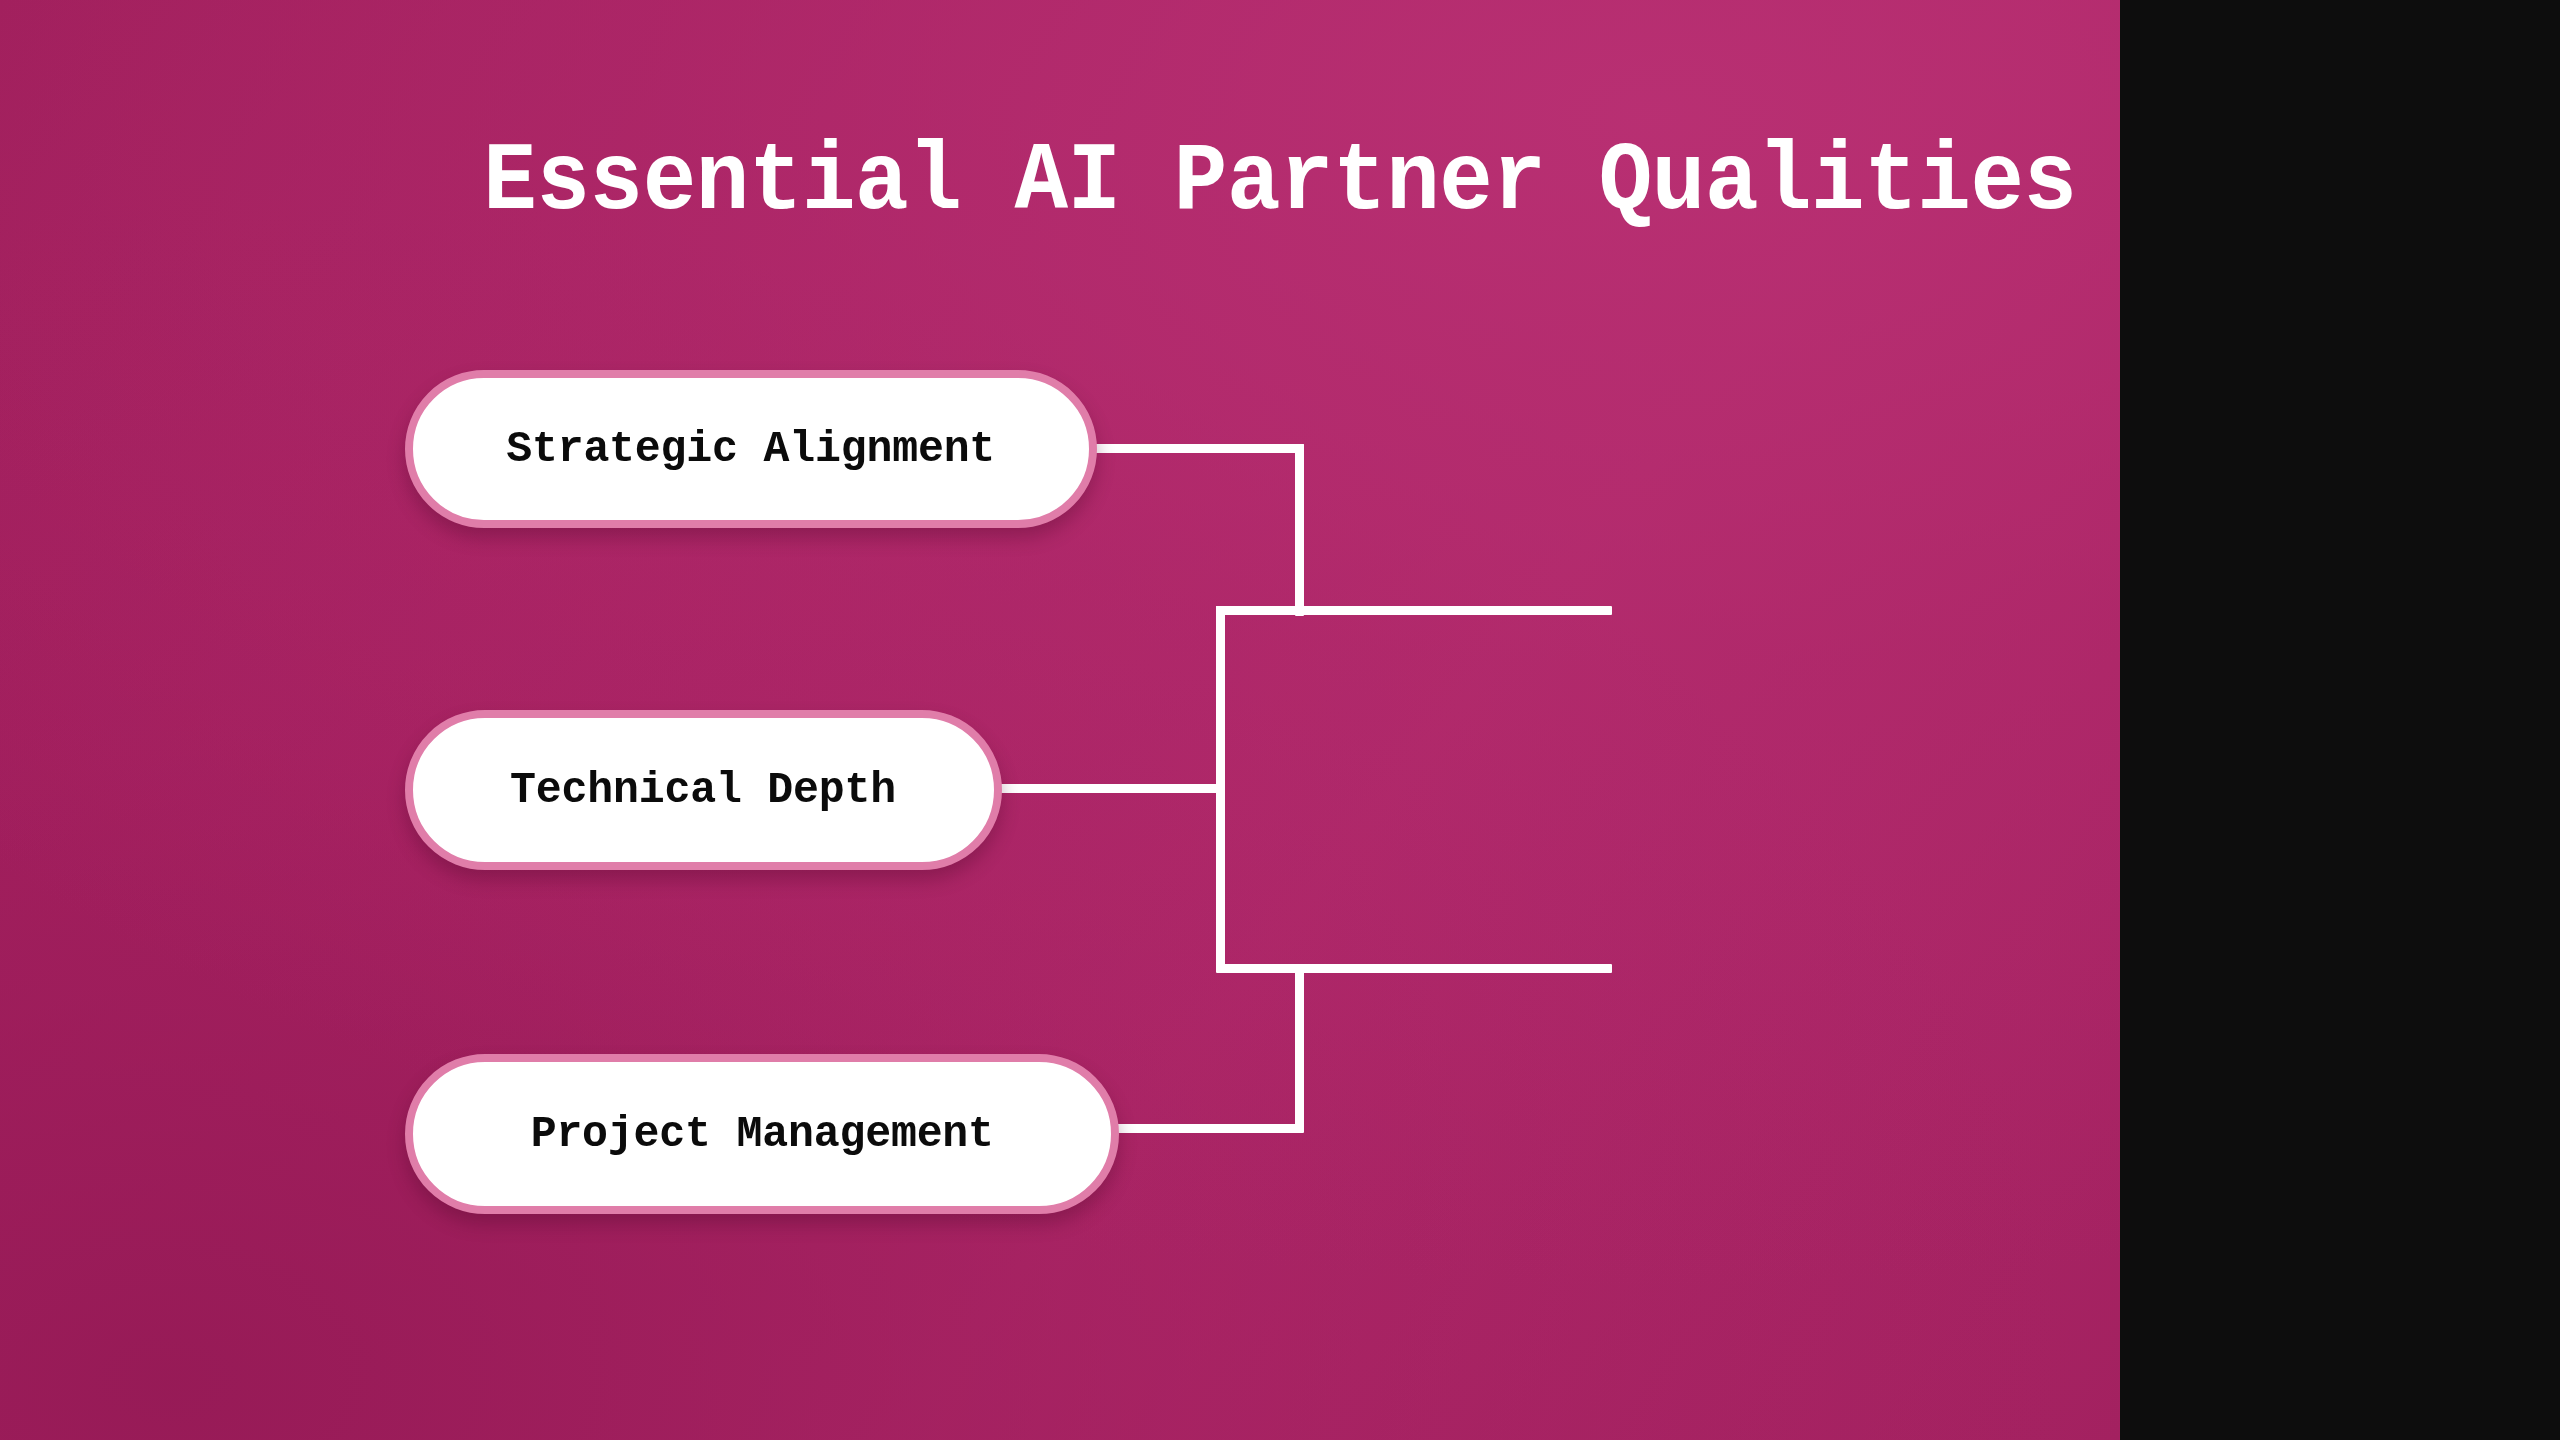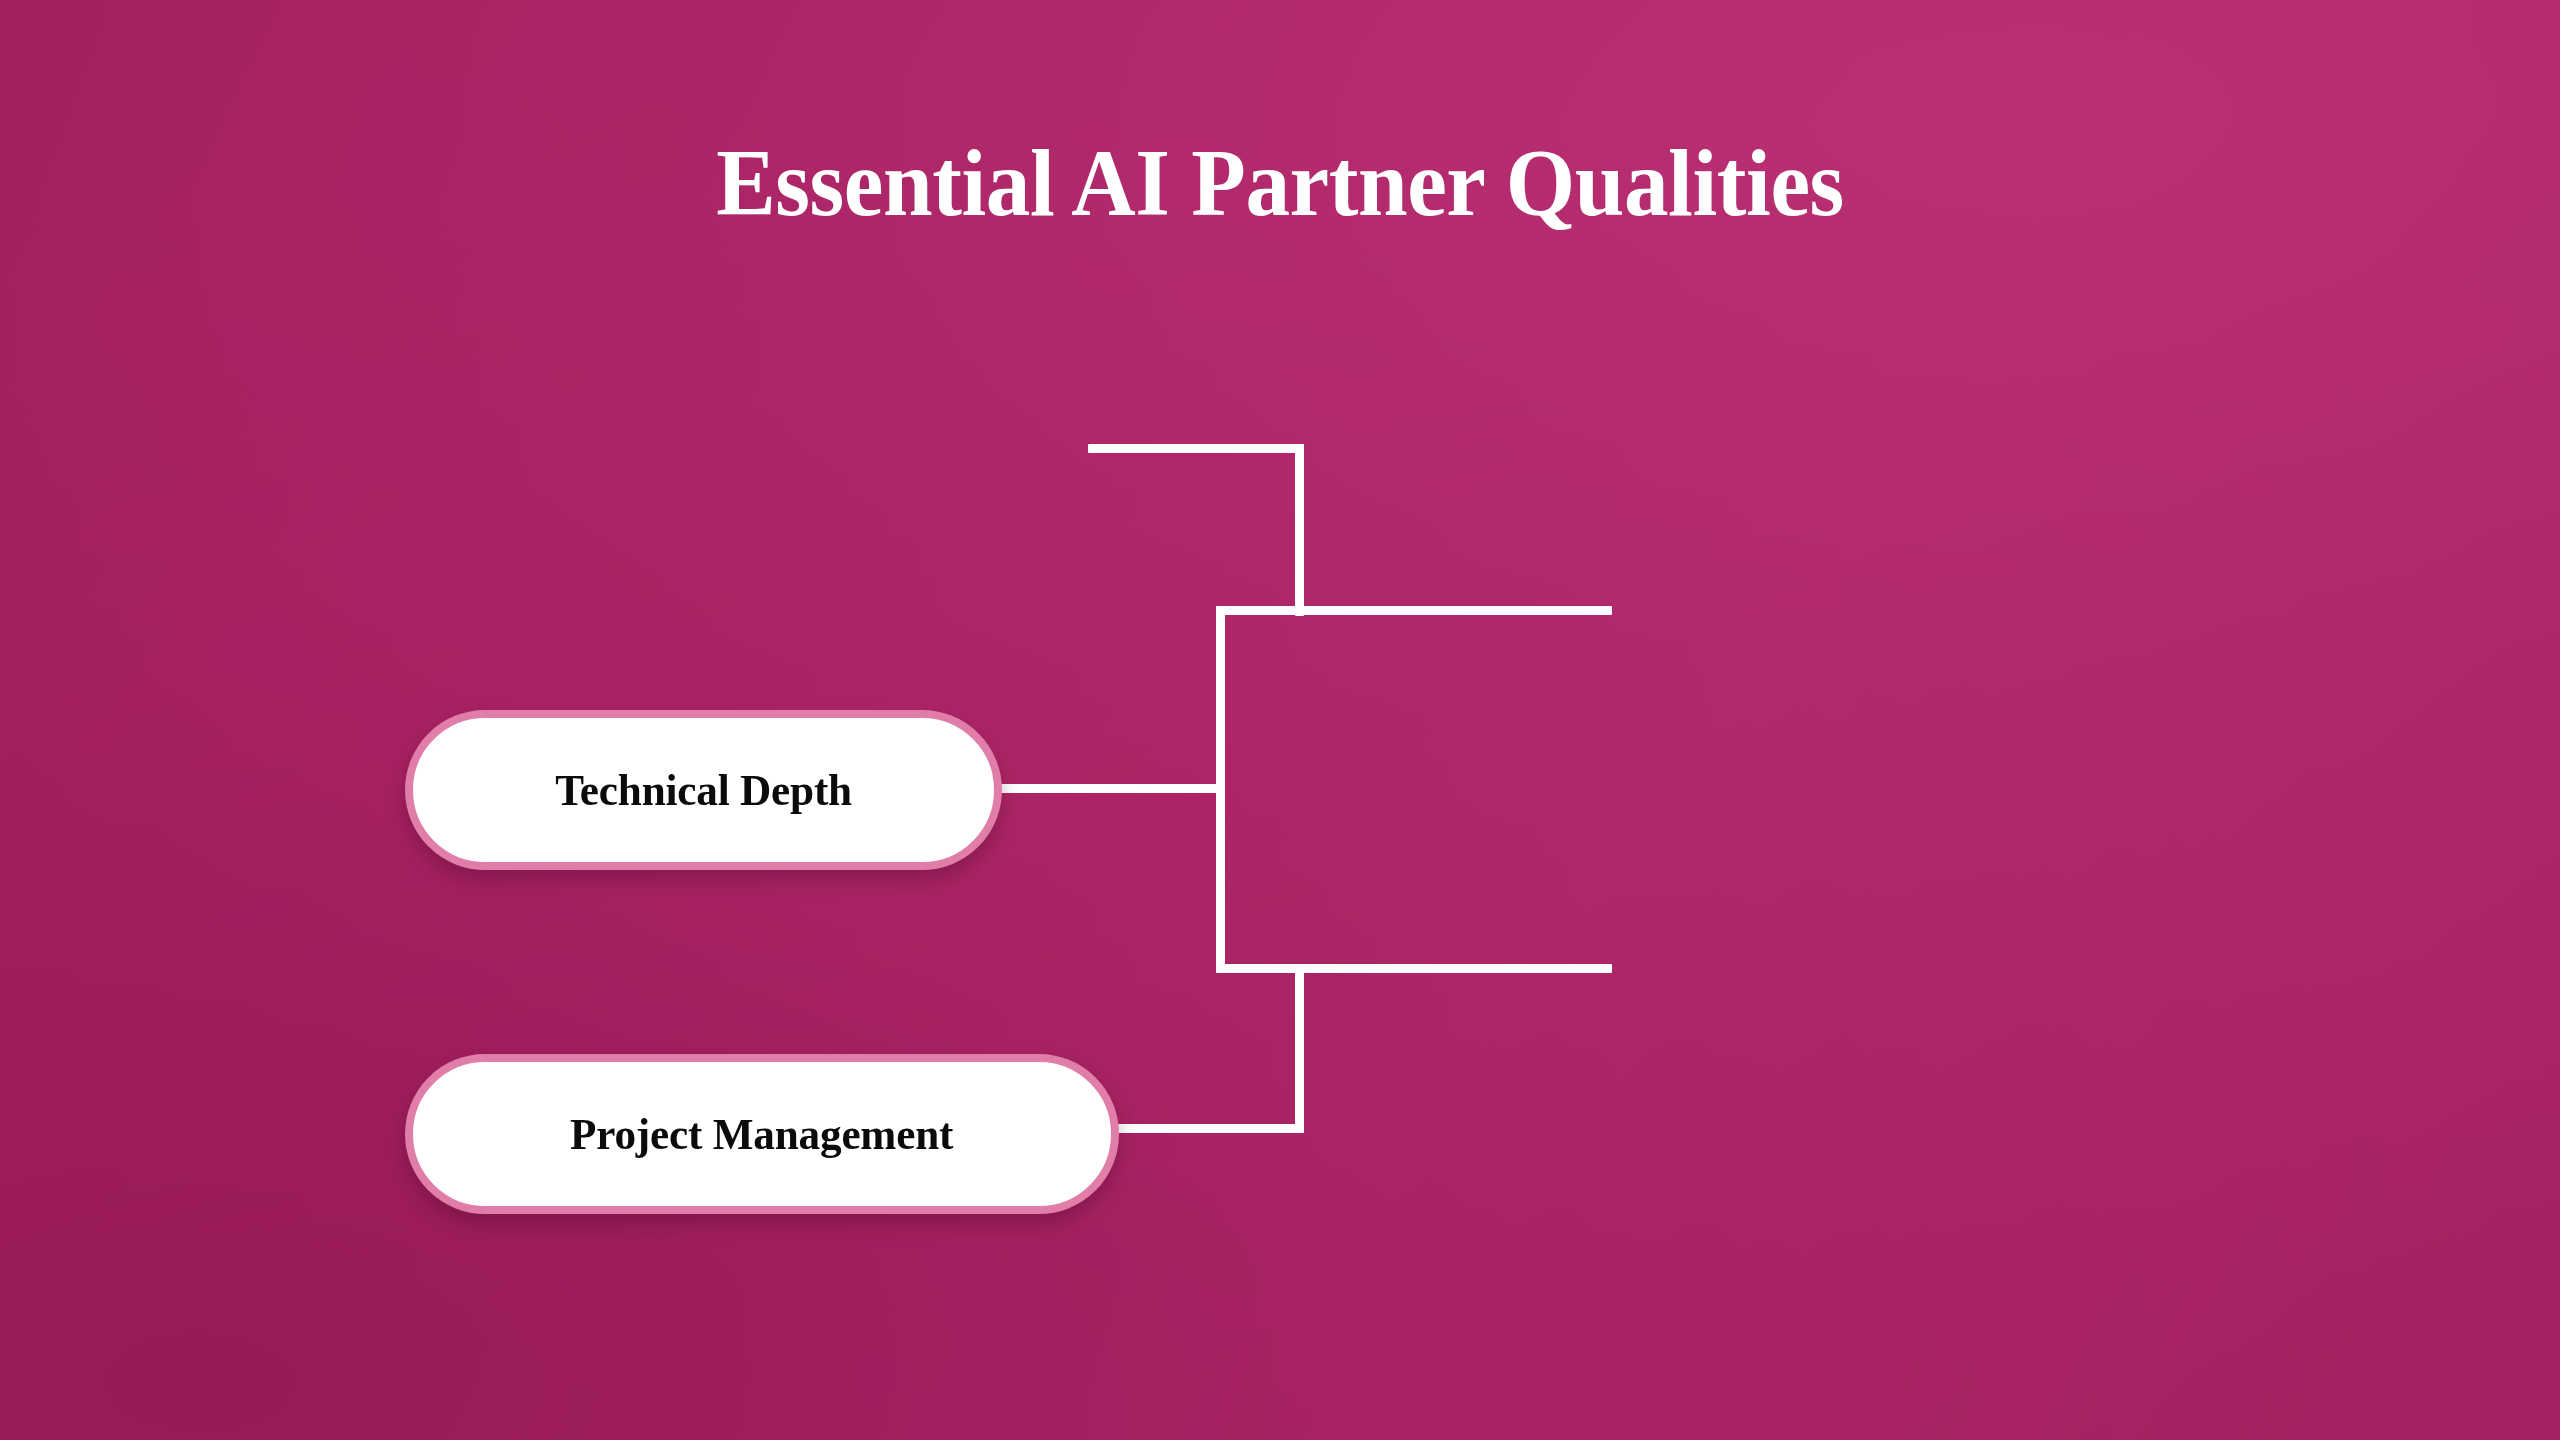--- a/index.html
+++ b/index.html
@@ -3,24 +3,24 @@
 <meta charset="utf-8">
 <title>Essential AI Partner Qualities</title>
 <style>
   html, body {
     margin: 0;
     padding: 0;
     background: #0d0d0d;
   }
   #canvas {
     position: relative;
-    width: 2560px;
+    width: 2120px;
     height: 1440px;
     overflow: hidden;
-    font-family: Liberation Serif, serif;
+    font-family: Liberation Mono, monospace;
     background-color: #a5215f;
     background-image:
       radial-gradient(ellipse 150% 120% at 78% 8%, rgba(185,48,115,0.92) 0%, rgba(178,42,108,0.55) 32%, rgba(160,30,92,0.0) 68%),
       radial-gradient(ellipse 120% 110% at 8% 96%, rgba(150,26,86,0.95) 0%, rgba(158,28,90,0.45) 40%, rgba(165,33,95,0.0) 75%),
       linear-gradient(128deg, #9d1d59 0%, #a92364 34%, #b12a6c 62%, #a32160 100%);
   }
 
   
   .title {
     position: absolute;
@@ -88,20 +88,23 @@
   <div class="conn" style="left:1216px; top:606px; width:396px; height:9px;"></div>
 
   <div class="conn" style="left:996px; top:784px; width:229px; height:9px;"></div>
 
   <div class="conn" style="left:1216px; top:964px; width:396px; height:9px;"></div>
 
   <div class="conn" style="left:1295px; top:964px; width:9px; height:168px;"></div>
 
   <div class="conn" style="left:1110px; top:1124px; width:194px; height:9px;"></div>
 
+  <div class="node" style="left:405px; top:370px; width:692px; height:158px;">
+    <span class="node-label">Strategic Alignment</span>
+  </div>
 
   <div class="node" style="left:405px; top:1054px; width:714px; height:160px;">
     <span class="node-label">Project Management</span>
   </div>
 
   <div class="node" style="left:405px; top:710px; width:597px; height:160px;">
     <span class="node-label">Technical Depth</span>
   </div>
 
 

